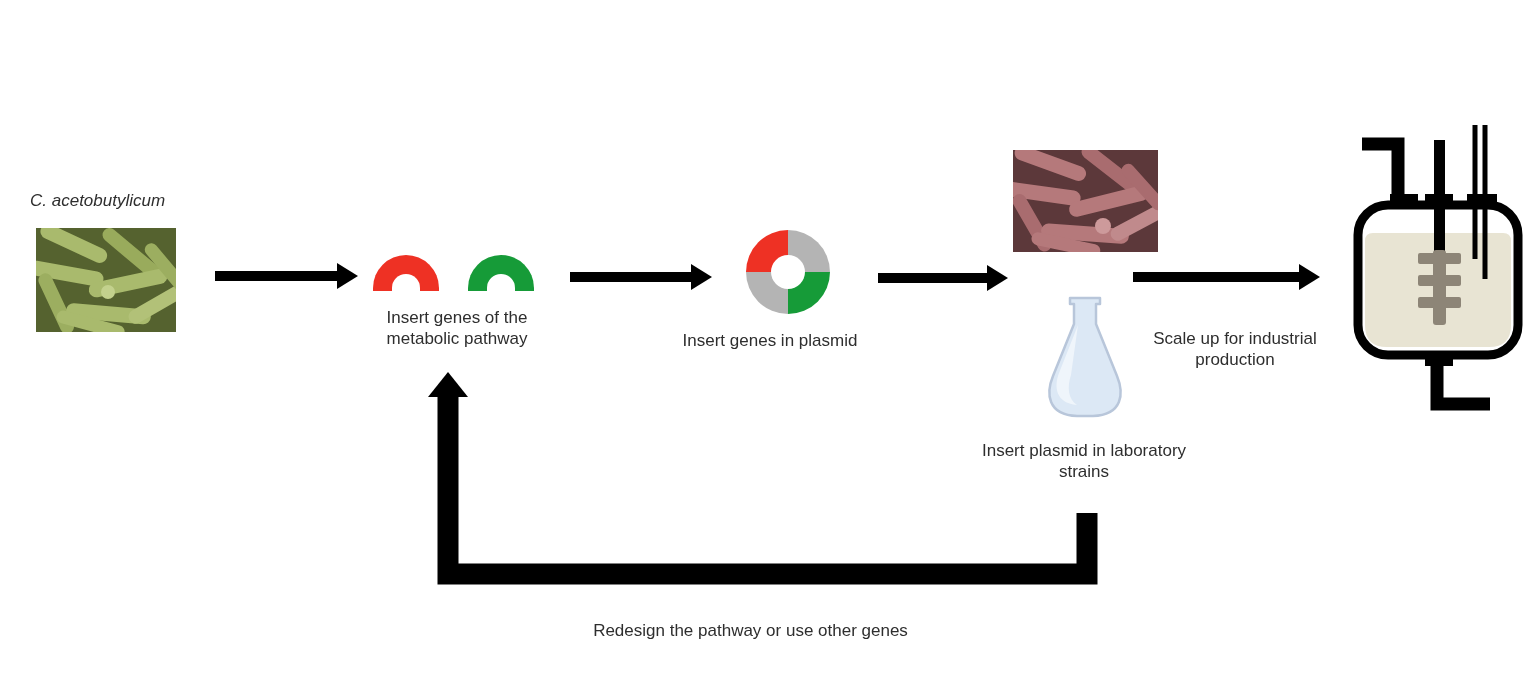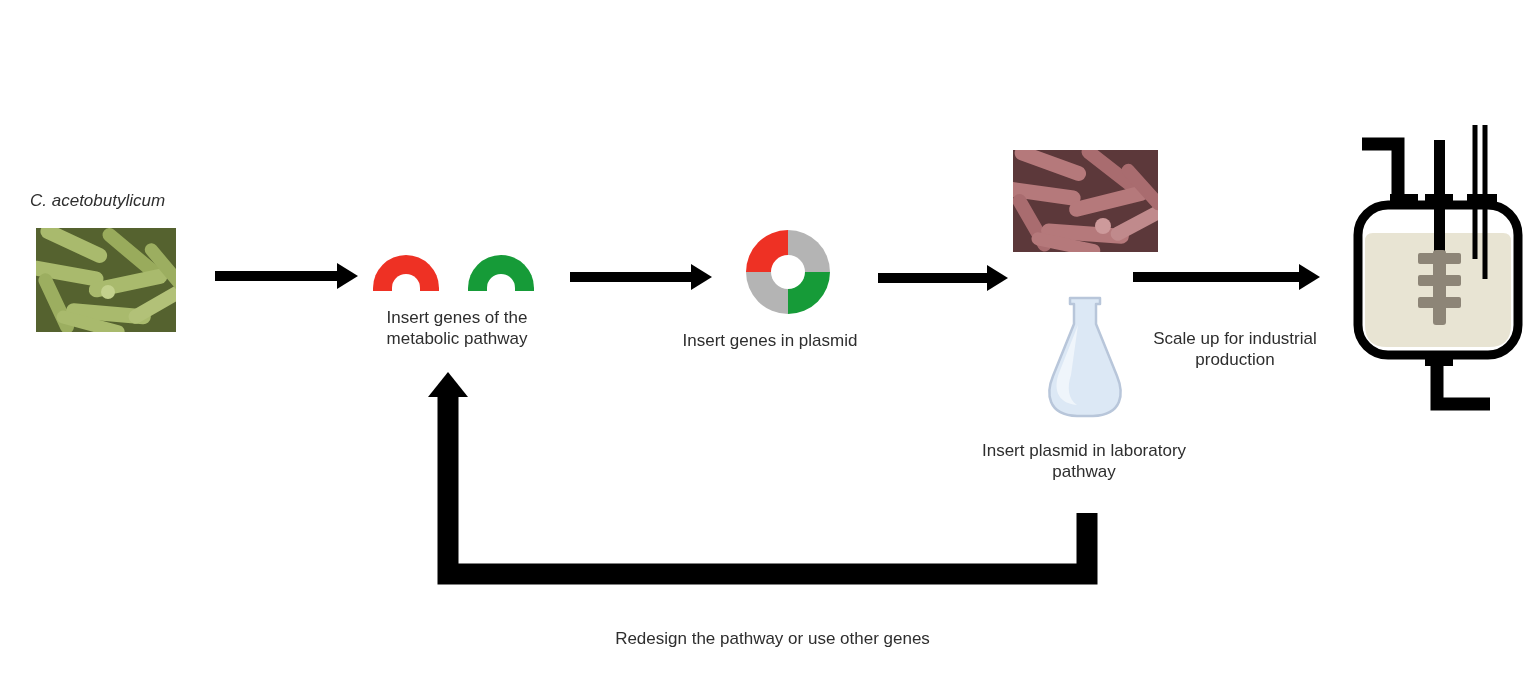--- a/index.html
+++ b/index.html
@@ -112,21 +112,21 @@
     <rect x="102" y="30" width="58" height="13" rx="6.5" transform="rotate(48 130 36)" fill="#a96c6f"></rect>
     <circle cx="90" cy="76" r="8" fill="#cd9a9b"></circle>
   </g>
 </svg>
 
 <svg class="abs" style="left:1040px;top:295px;" width="90" height="125" viewBox="0 0 90 125">
   <path d="M30,3 h30 v6 h-4 v20 l21,52 c7,17 6,39 -24,40 h-16 c-30,-1 -31,-23 -24,-40 l21,-52 v-20 h-4 z" style="fill:var(--flask-fill,#dce8f5);stroke:var(--flask-stroke,#b8c6da);stroke-width:2.5" stroke-linejoin="round"></path>
   <path d="M38,30 l-19,48 c-5,13 -4,30 18,32 c-9,-6 -10,-18 -6,-30 z" fill="#ffffff" opacity="0.55"></path>
 </svg>
 
-<div class="abs label" style="left:959px;top:440px;width:250px;">Insert plasmid in laboratory pathway</div>
+<div class="abs label" style="left:959px;top:440px;width:250px;">Insert plasmid in laboratory strains</div>
 
 <div class="abs h-arrow" style="left:1133px;top:264px;width:187px;">
   <div class="shaft"></div>
   <div class="head"></div>
 </div>
 
 <div class="abs label" style="left:1135px;top:328px;width:200px;">Scale up for industrial production</div>
 
 <svg class="abs" style="left:1338px;top:112px;" width="195" height="310" viewBox="0 0 195 310">
 
@@ -156,13 +156,13 @@
 
   <rect x="87" y="241" width="28" height="13" fill="#000000"></rect>
   <polyline points="99,248 99,292 152,292" fill="none" stroke="#000000" stroke-width="13"></polyline>
 </svg>
 
 <svg class="abs" style="left:425px;top:366px;" width="690" height="225" viewBox="0 0 690 225">
   <polyline points="662,147 662,208 23,208 23,29" fill="none" style="stroke:var(--arrow,#000000)" stroke-width="21" stroke-linejoin="miter"></polyline>
   <polygon points="23,6 3,31 43,31" style="fill:var(--arrow,#000000)"></polygon>
 </svg>
 
-<div class="abs label" style="left:570px;top:620px;width:405px;margin-top:8px;">Redesign the pathway or use other genes</div>
+<div class="abs label" style="left:548px;top:620px;width:405px;">Redesign the pathway or use other genes</div>
 
 </body></html>

